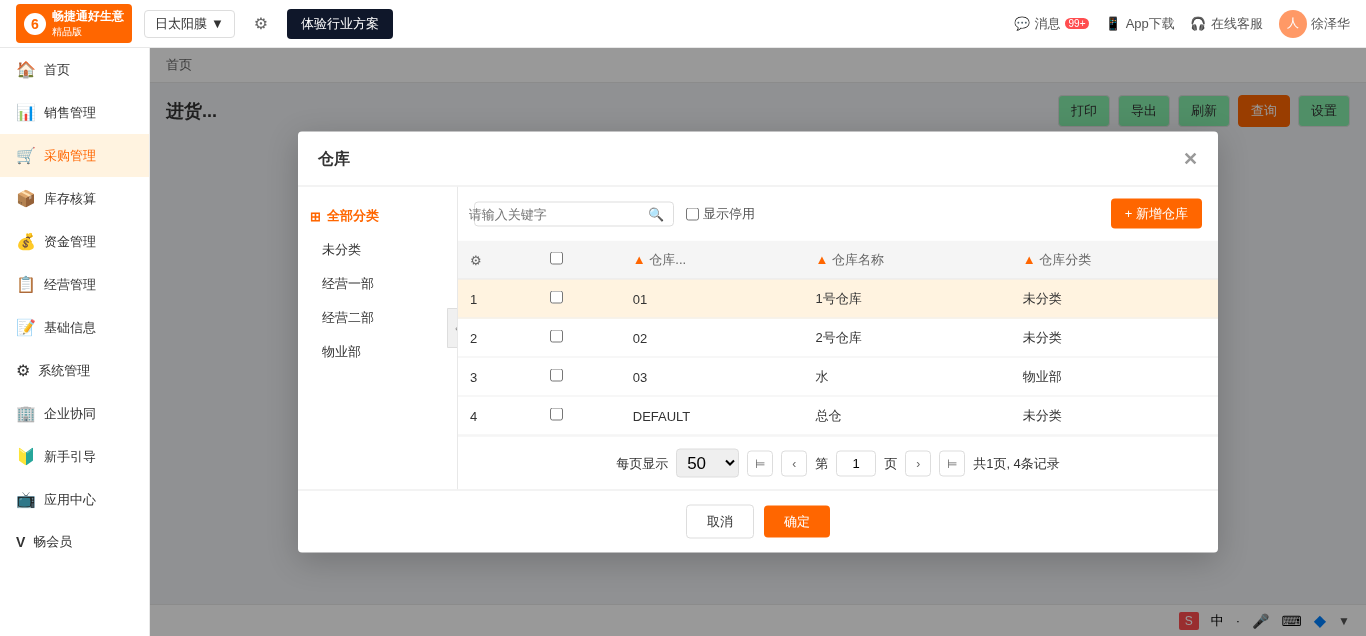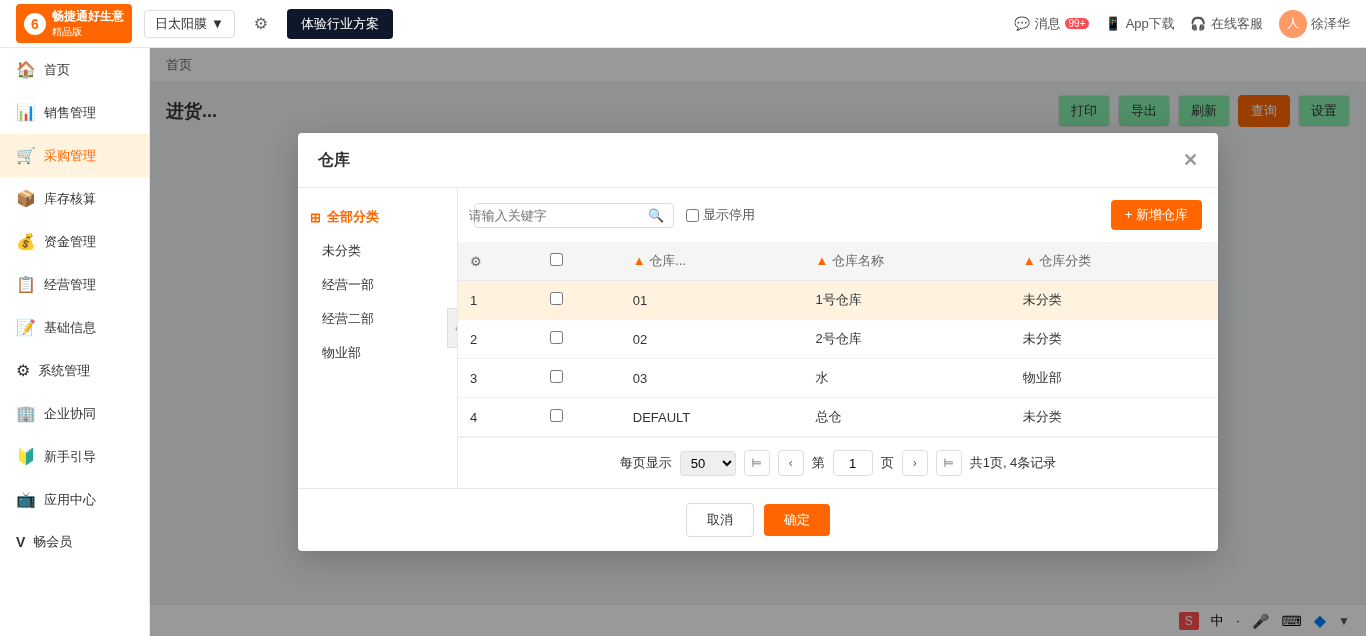--- a/index.html
+++ b/index.html
@@ -182,21 +182,21 @@
     .page-btn {
       width: 26px; height: 26px; border: 1px solid #ddd; border-radius: 4px;
       display: flex; align-items: center; justify-content: center;
       cursor: pointer; font-size: 12px; color: #666; background: white;
     }
     .page-input {
       width: 40px; height: 26px; border: 1px solid #ddd; border-radius: 4px;
       text-align: center; font-size: 13px; outline: none;
     }
     .per-page-select {
-      border: 1px solid #ddd; border-radius: 4px; padding: 3px 6px; font-size: 13px; outline: none;
+      border: 1px solid #ddd; border-radius: 4px; padding: 3px 6px; font-size: 17px; outline: none;
     }
 
     
     .modal-footer {
       padding: 14px 20px;
       border-top: 1px solid #e8e8e8;
       display: flex; align-items: center; justify-content: center; gap: 10px;
     }
     .btn-cancel { background: white; border: 1px solid #ddd; color: #333; padding: 7px 20px; border-radius: 4px; cursor: pointer; font-size: 13px; }
     .btn-confirm { background: #ff6600; border: none; color: white; padding: 7px 20px; border-radius: 4px; cursor: pointer; font-size: 13px; }

